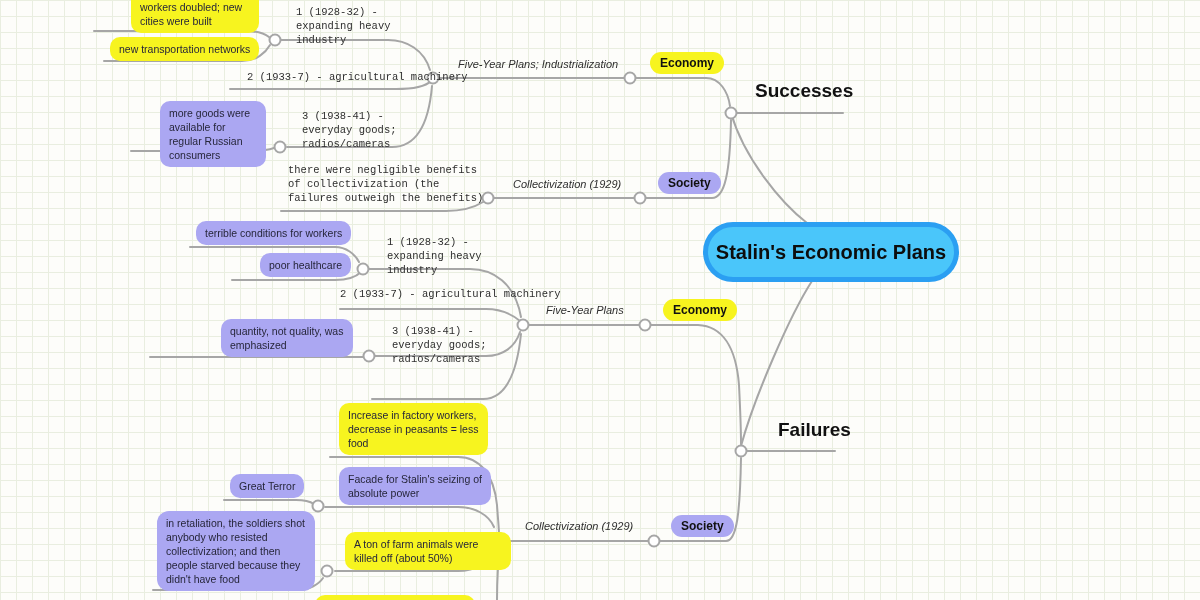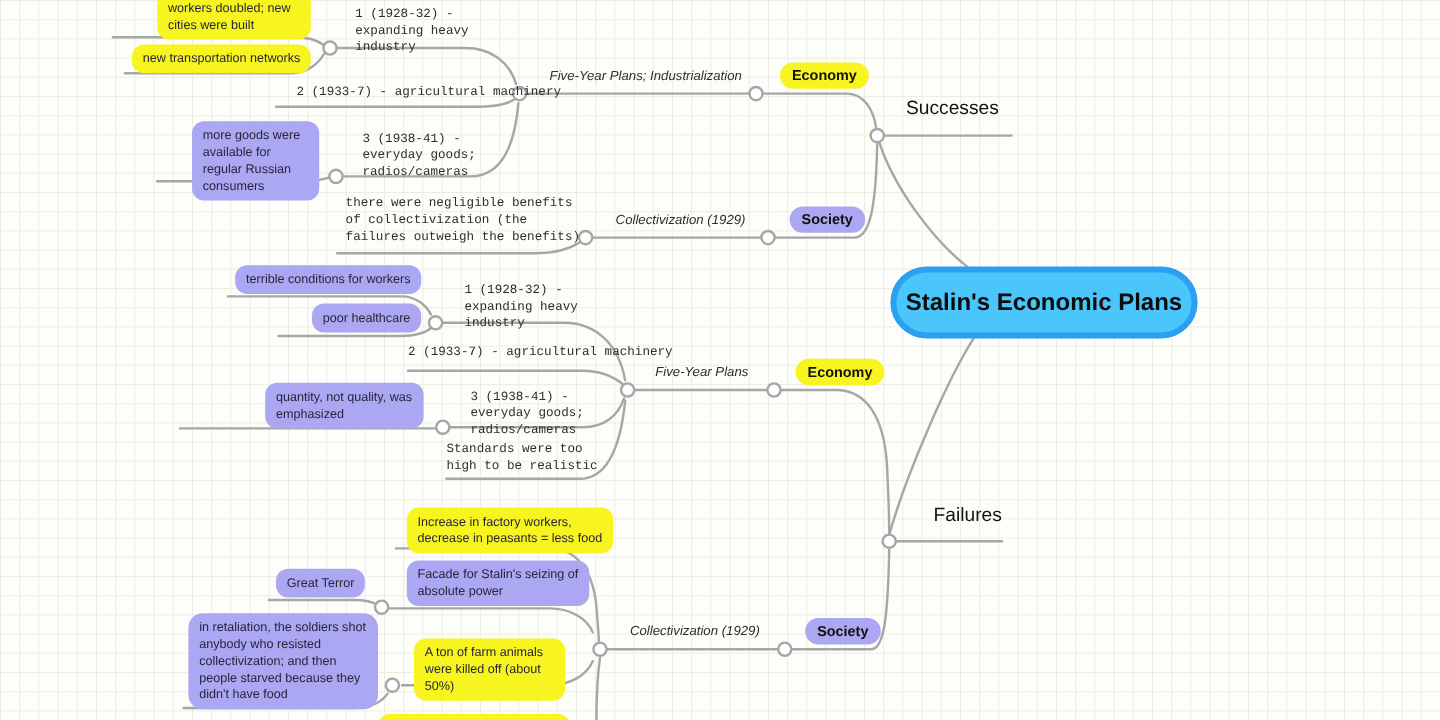--- a/index.html
+++ b/index.html
@@ -20,21 +20,21 @@
     box-sizing:border-box;
   }
   .yellow{background:#f7f41f;}
   .purple{background:#aba7f2;}
   .tag{
     border-radius:12px; padding:4px 10px; font-weight:700; font-size:12px;
     color:#111; white-space:nowrap;
   }
   .plain{color:#2e2e2e;font-family:Liberation Mono, monospace;}
   .edge-label{font-style:italic; white-space:nowrap; color:#2e2e2e; font-size:11px;}
-  .branch-label{font-weight:400; font-size:16px; color:#111; white-space:nowrap;text-align:center;}
+  .branch-label{font-weight:700; font-size:19px; color:#111; white-space:nowrap;text-align:center;}
   .nowrap{white-space:nowrap;}
   #center-node{
     display:flex; align-items:center; justify-content:center;
     width:256px; height:60px; background:#4ac6fa; border:5px solid #2b9ff2;
     border-radius:32px; font-size:20px; font-weight:700; color:#0d0d0d;
     box-sizing:border-box; white-space:nowrap;
   }
   path.connector{fill:none; stroke:#a6a6a6; stroke-width:2; stroke-linecap:round;}
   circle.handle{fill:#ffffff; stroke:#a6a6a6; stroke-width:2;}
 </style>
@@ -86,21 +86,21 @@
     <circle class="handle" cx="369" cy="356" r="5.5"></circle>
     <circle class="handle" cx="523" cy="325" r="5.5"></circle>
     <circle class="handle" cx="645" cy="325" r="5.5"></circle>
     <circle class="handle" cx="741" cy="451" r="5.5"></circle>
     <circle class="handle" cx="318" cy="506" r="5.5"></circle>
     <circle class="handle" cx="327" cy="571" r="5.5"></circle>
     <circle class="handle" cx="500" cy="541" r="5.5"></circle>
     <circle class="handle" cx="654" cy="541" r="5.5"></circle>
   </svg>
 
-  <div id="center-node" class="node" style="left:742px; top:222px;">Stalin's Economic Plans</div>
+  <div id="center-node" class="node" style="left:703px; top:222px;">Stalin's Economic Plans</div>
 
   <div class="node branch-label" style="left:755px; top:84px;">Successes</div>
   <div class="node branch-label" style="left:778px; top:423px;">Failures</div>
 
   <div class="node tag yellow" style="left:650px; top:52px;">Economy</div>
   <div class="node edge-label" style="left:458px; top:57px;">Five-Year Plans; Industrialization</div>
 
   <div class="node plain" style="left:296px; top:5px; width:122px;">1 (1928-32) - expanding heavy industry</div>
   <div class="node box yellow" style="left:131px; top:-12px; width:128px; padding-top:12px;">workers doubled; new cities were built</div>
   <div class="node box yellow nowrap" style="left:110px; top:37px;">new transportation networks</div>
@@ -119,28 +119,27 @@
 
   <div class="node plain" style="left:387px; top:235px; width:120px;">1 (1928-32) - expanding heavy industry</div>
   <div class="node box purple nowrap" style="left:196px; top:221px;">terrible conditions for workers</div>
   <div class="node box purple nowrap" style="left:260px; top:253px;">poor healthcare</div>
 
   <div class="node plain nowrap" style="left:340px; top:287px;">2 (1933-7) - agricultural machinery</div>
 
   <div class="node plain" style="left:392px; top:324px; width:116px;">3 (1938-41) - everyday goods; radios/cameras</div>
   <div class="node box purple" style="left:221px; top:319px; width:132px;">quantity, not quality, was emphasized</div>
 
-  <div class="node plain" style="left:372px; top:368px; width:136px;">Standards were too high to be realistic</div>
 
   <div class="node tag purple" style="left:671px; top:515px;">Society</div>
   <div class="node edge-label" style="left:525px; top:519px;">Collectivization (1929)</div>
 
-  <div class="node box yellow" style="left:339px; top:423px; width:172px;">Increase in factory workers, decrease in peasants = less food</div>
+  <div class="node box yellow" style="left:339px; top:403px; width:149px;">Increase in factory workers, decrease in peasants = less food</div>
 
   <div class="node box purple" style="left:339px; top:467px; width:152px;">Facade for Stalin's seizing of absolute power</div>
   <div class="node box purple nowrap" style="left:230px; top:474px;">Great Terror</div>
 
-  <div class="node box yellow" style="left:345px; top:532px; width:126px;">A ton of farm animals were killed off (about 50%)</div>
+  <div class="node box yellow" style="left:345px; top:532px; width:166px;">A ton of farm animals were killed off (about 50%)</div>
   <div class="node box purple" style="left:157px; top:511px; width:158px;border-radius:12px;">in retaliation, the soldiers shot anybody who resisted collectivization; and then people starved because they didn't have food</div>
 
   <div class="node box yellow" style="left:315px; top:595px; width:160px; height:24px;"></div>
 
 </div>
 
 </body></html>

